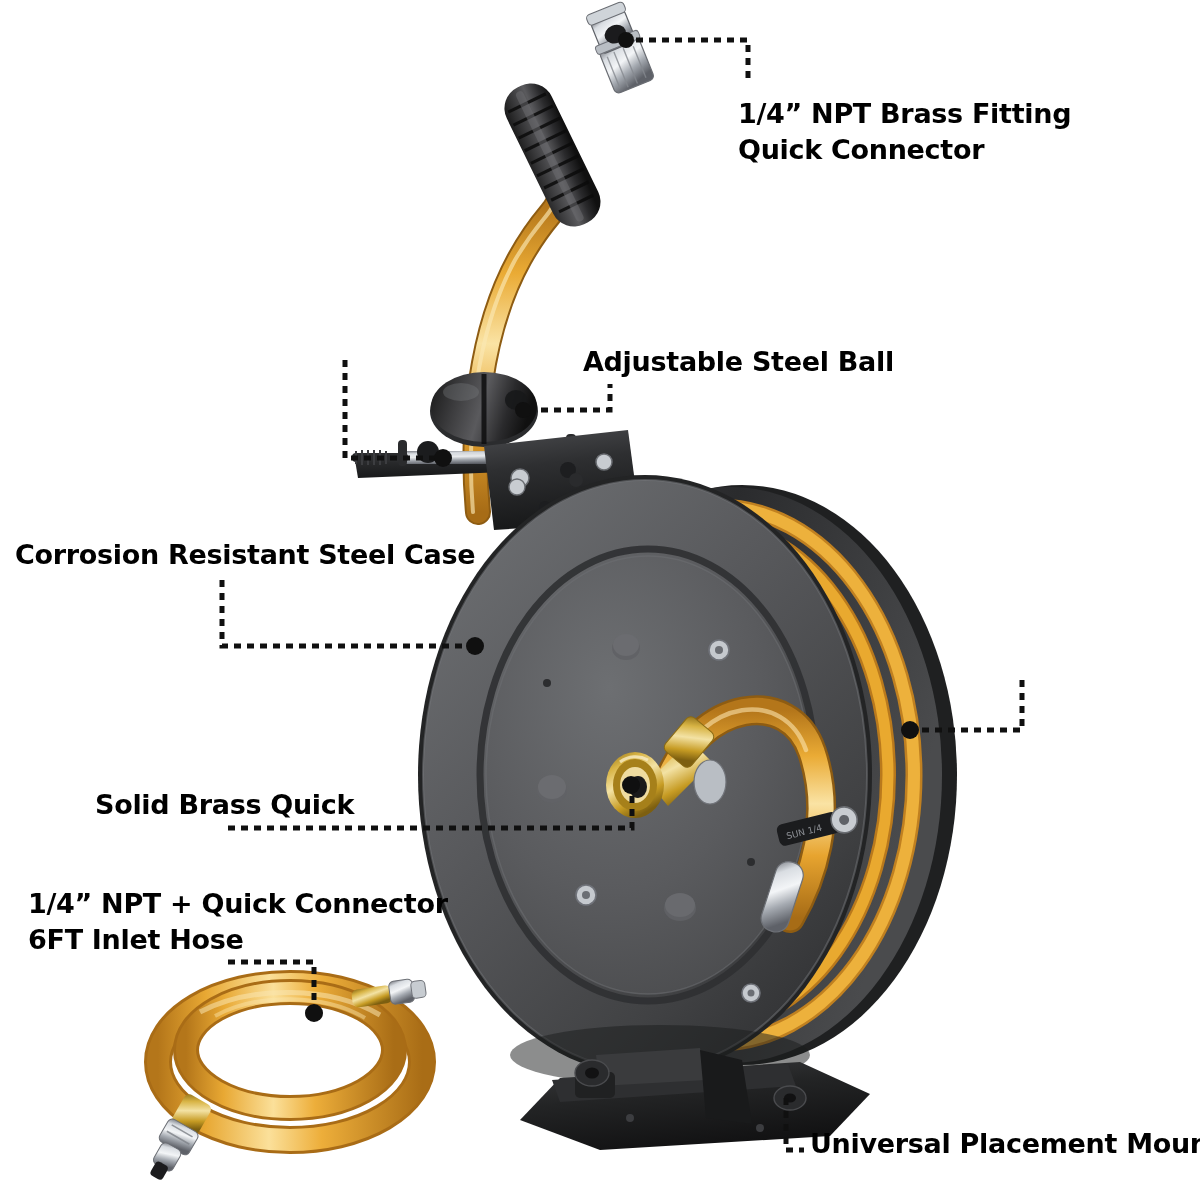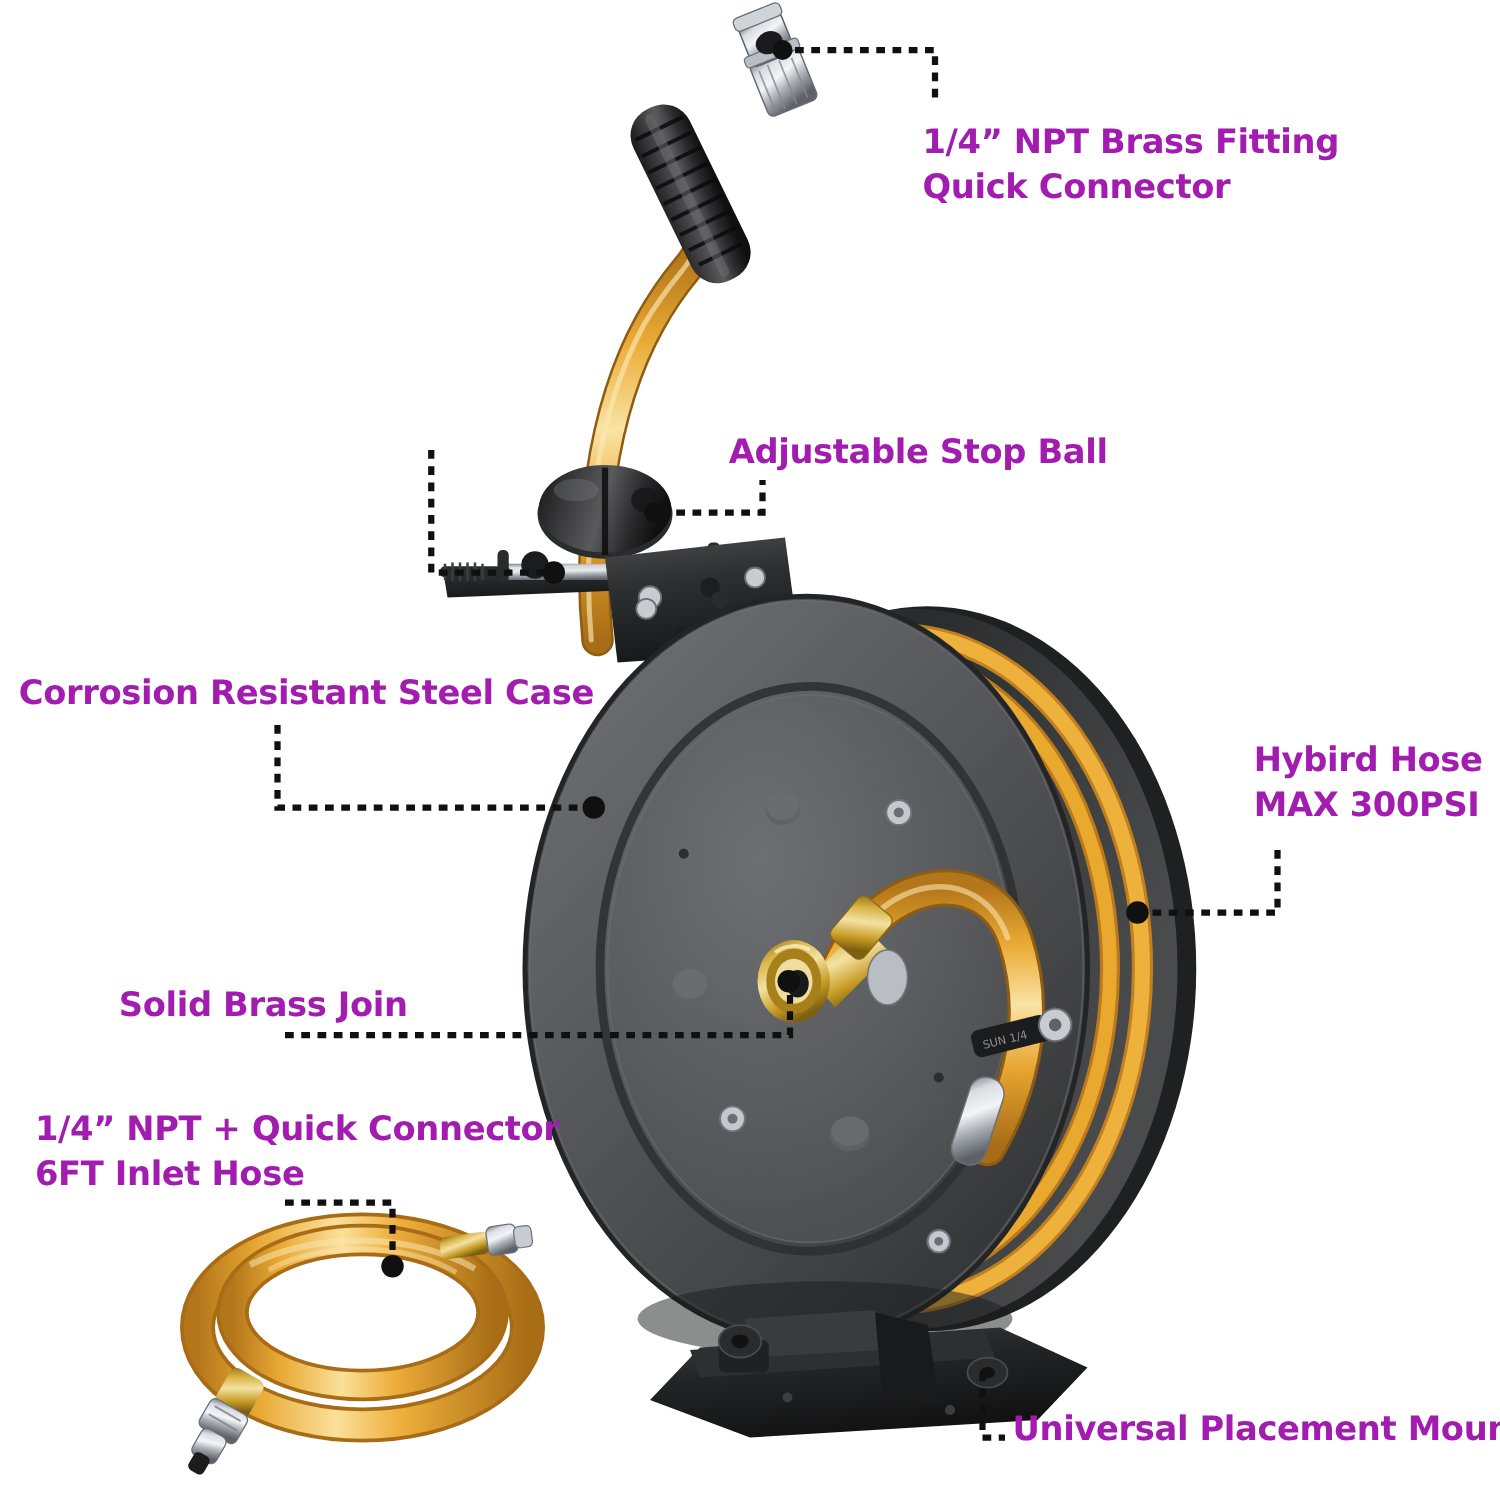--- a/index.html
+++ b/index.html
@@ -6,21 +6,21 @@
   body{
     width:1200px;height:1200px;
     background:#ffffff;
     font-family:"DejaVu Sans", sans-serif;
     overflow:hidden;
     position:relative;
   }
   #stage{position:absolute;inset:0;width:1200px;height:1200px;}
   .callout{
     position:absolute;
-    color:#a21caf;
+    color:#000000;
     font-family:"DejaVu Sans", sans-serif;
     font-weight:700;
     font-size:27px;
     line-height:1.32;
     letter-spacing:-0.3px;
     white-space:pre;
   }
   svg.art{position:absolute;left:0;top:0;width:1200px;height:1200px;}
 </style>
 </head>
@@ -314,27 +314,25 @@
       <circle cx="910" cy="730" r="9"></circle>
       <circle cx="631" cy="785" r="9"></circle>
       <circle cx="314" cy="1013" r="9"></circle>
     </g>
   </svg>
 
   <div class="callout" style="left:738px;top:96px;">1/4” NPT Brass Fitting
 Quick Connector</div>
 
 
-  <div class="callout" style="left:583px;top:344px;">Adjustable Stop Ball</div>
+  <div class="callout" style="left:583px;top:344px;">Adjustable Steel Ball</div>
 
   <div class="callout" style="left:15px;top:537px;text-align:right;">Corrosion Resistant Steel Case</div>
 
-  <div class="callout" style="left:1003px;top:591px;">Hybird Hose
-MAX 300PSI</div>
-
-  <div class="callout" style="left:95px;top:787px;">Solid Brass Join</div>
+
+  <div class="callout" style="left:95px;top:787px;">Solid Brass Quick</div>
 
   <div class="callout" style="left:28px;top:886px;">1/4” NPT + Quick Connector
 6FT Inlet Hose</div>
 
   <div class="callout" style="left:810px;top:1126px;">Universal Placement Mount</div>
 
 </div>
 
 </body></html>

